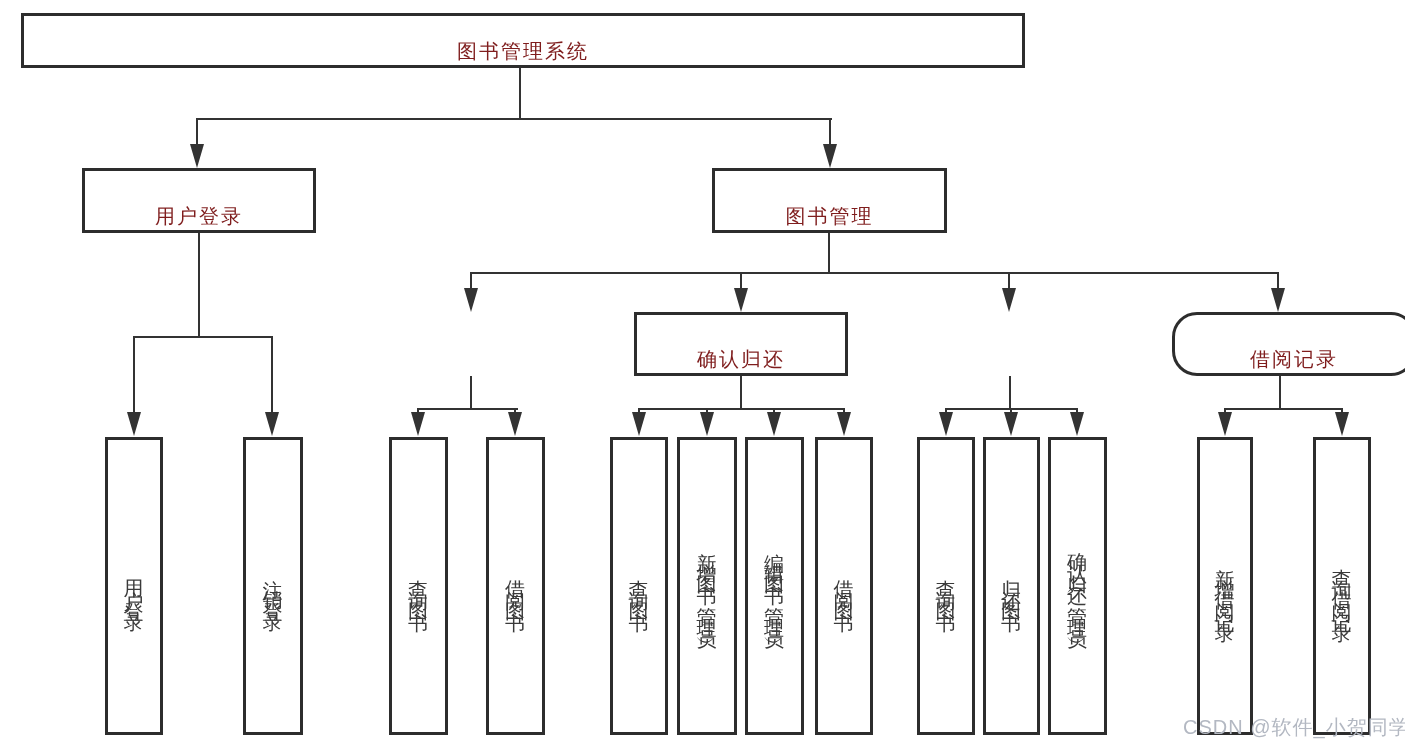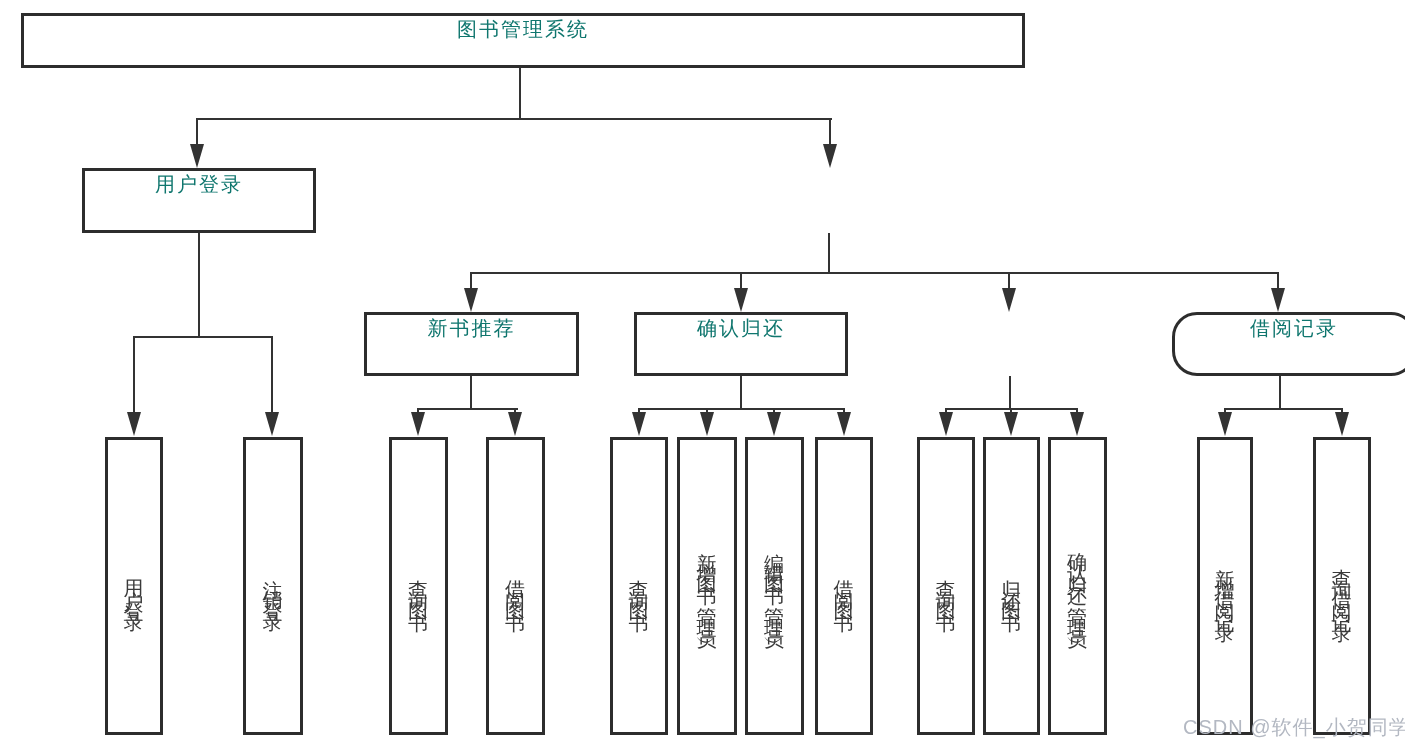--- a/index.html
+++ b/index.html
@@ -11,23 +11,23 @@
     font-family: "Liberation Sans", "DejaVu Sans", sans-serif;
     overflow: hidden;
   }
   
   .hbox {
     position: absolute;
     box-sizing: border-box;
     background: #ffffff;
     border: 3px solid #2d2d2d;
     display: flex;
-    align-items: flex-start;
+    align-items: flex-end;
     justify-content: center;
-    color: #0f766e;
+    color: #7f1d1d;
     font-size: 20px;
     letter-spacing: 2px;
     white-space: nowrap;
   }
   
   .vbox {
     position: absolute;
     box-sizing: border-box;
     background: #ffffff;
     border: 3px solid #2d2d2d;
@@ -77,42 +77,42 @@
   <div class="line" style="left:519px; top:68px; width:2px; height:52px;"></div>
   <div class="line" style="left:196px; top:118px; width:636px; height:2px;"></div>
   <div class="line" style="left:196px; top:118px; width:2px; height:28px;"></div>
   <div class="ah" style="left:190px; top:144px;"></div>
   <div class="line" style="left:829px; top:118px; width:2px; height:28px;"></div>
   <div class="ah" style="left:823px; top:144px;"></div>
 
   <div class="hbox" style="left:82px; top:168px; width:234px; height:65px;">
     <span>用户登录</span>
   </div>
+  <div class="hbox" style="left:712px; top:168px; width:235px; height:65px;">
+    <span>图书管理</span>
+  </div>
 
   <div class="line" style="left:198px; top:233px; width:2px; height:105px;"></div>
   <div class="line" style="left:133px; top:336px; width:140px; height:2px;"></div>
   <div class="line" style="left:133px; top:336px; width:2px; height:78px;"></div>
   <div class="ah" style="left:127px; top:412px;"></div>
   <div class="line" style="left:271px; top:336px; width:2px; height:78px;"></div>
   <div class="ah" style="left:265px; top:412px;"></div>
 
   <div class="line" style="left:828px; top:233px; width:2px; height:41px;"></div>
   <div class="line" style="left:470px; top:272px; width:809px; height:2px;"></div>
   <div class="line" style="left:470px; top:272px; width:2px; height:18px;"></div>
   <div class="ah" style="left:464px; top:288px;"></div>
   <div class="line" style="left:740px; top:272px; width:2px; height:18px;"></div>
   <div class="ah" style="left:734px; top:288px;"></div>
   <div class="line" style="left:1008px; top:272px; width:2px; height:18px;"></div>
   <div class="ah" style="left:1002px; top:288px;"></div>
   <div class="line" style="left:1277px; top:272px; width:2px; height:18px;"></div>
   <div class="ah" style="left:1271px; top:288px;"></div>
 
-  <div class="hbox" style="left:364px; top:312px; width:215px; height:64px;">
-    <span>新书推荐</span>
-  </div>
   <div class="hbox" style="left:634px; top:312px; width:214px; height:64px;">
     <span>确认归还</span>
   </div>
   <div class="hbox" style="left:1172px; top:312px; width:244px; height:64px;border-radius:25px;">
     <span>借阅记录</span>
   </div>
 
   <div class="line" style="left:470px; top:376px; width:2px; height:34px;"></div>
   <div class="line" style="left:417px; top:408px; width:101px; height:2px;"></div>
   <div class="line" style="left:417px; top:408px; width:2px; height:6px;"></div>

